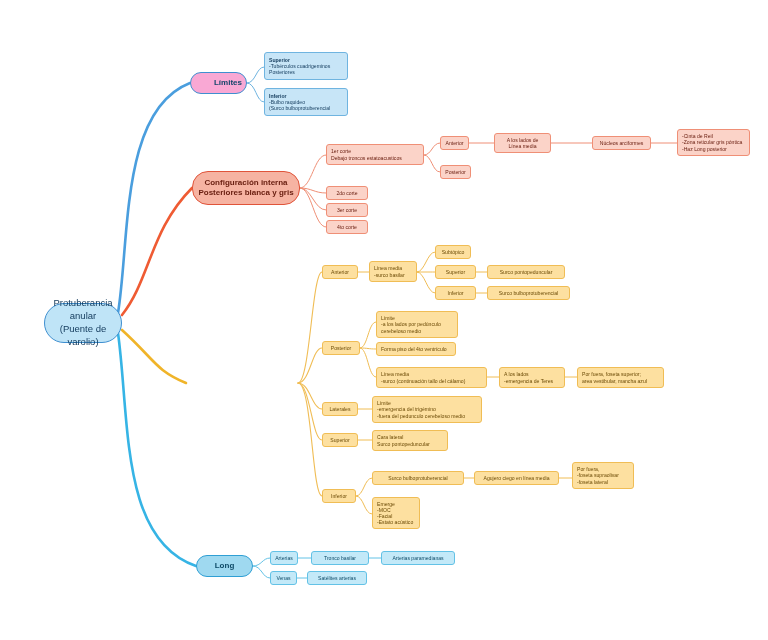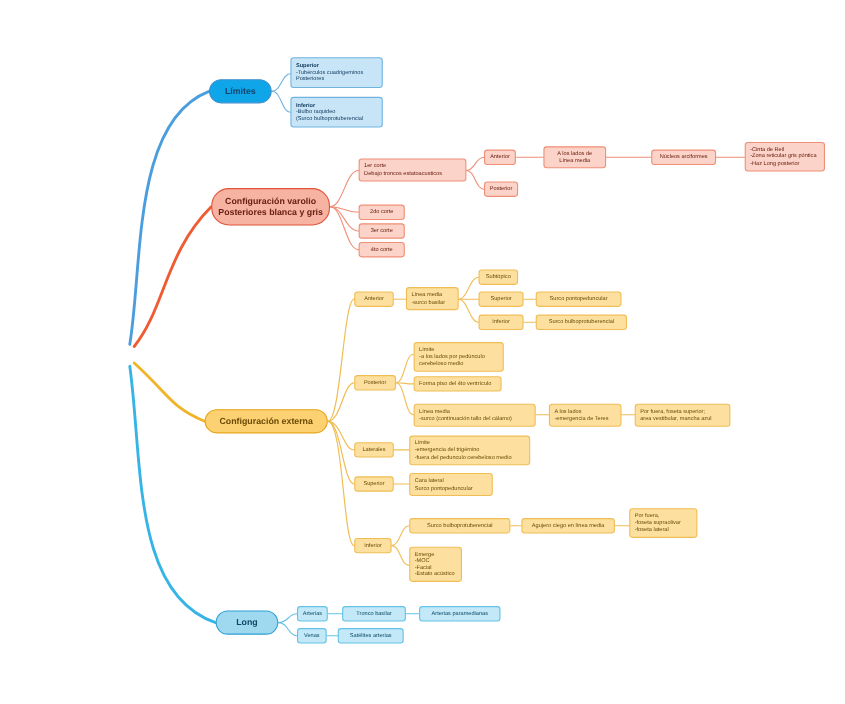--- a/index.html
+++ b/index.html
@@ -31,22 +31,22 @@
     border:1.4px solid #3f8fd0;
     border-radius:22px;
     color:#123a5c;
     font-size:9.5px;
     text-align:center;
     align-items:center;
     line-height:1.35;
   }
   
   .blue-main{
-    background:#0ea5e9;border:1.3px solid #3f8fd0;border-radius:13px;
-    color:#14456b;font-size:8px;font-weight:bold;text-align:center;align-items:center;
+    background:#f9a8d4;border:1.3px solid #3f8fd0;border-radius:13px;
+    color:#14456b;font-size:8px;font-weight:bold;text-align:center;align-items:flex-end;
   }
   .blue-leaf{
     background:#c7e5f7;border:1px solid #6fb4e0;border-radius:3px;
     color:#123a5c;font-size:5.1px;
   }
   
   .cyan-main{
     background:#9fd9f0;border:1.3px solid #2f9fd4;border-radius:13px;
     color:#0d4a67;font-size:8px;font-weight:bold;text-align:center;align-items:center;
   }
@@ -137,37 +137,41 @@
       <path d="M559,478 L572,478" stroke="#f0bd55" stroke-width="1"></path>
 
       <path d="M253,566 C262,566 262,558 270,558" stroke="#63c2e6" stroke-width="1"></path>
       <path d="M253,566 C262,566 262,578 270,578" stroke="#63c2e6" stroke-width="1"></path>
       <path d="M298,558 L311,558" stroke="#63c2e6" stroke-width="1"></path>
       <path d="M297,578 L307,578" stroke="#63c2e6" stroke-width="1"></path>
       <path d="M369,558 L381,558" stroke="#63c2e6" stroke-width="1"></path>
     </g>
   </svg>
 
+  <div class="node root" style="left:44px;top:303px;width:78px;height:40px;">
+    <span>Protuberancia anular</span>
+    <span>(Puente de varolio)</span>
+  </div>
 
   <div class="node blue-main" style="left:190px;top:72px;width:57px;height:22px;">
     <span>Límites</span>
   </div>
   <div class="node blue-leaf" style="left:264px;top:52px;width:84px;height:28px;">
     <span class="ttl">Superior</span>
     <span>-Tubérculos cuadrigeminos
 Posteriores</span>
   </div>
   <div class="node blue-leaf" style="left:264px;top:88px;width:84px;height:28px;">
     <span class="ttl">Inferior</span>
     <span>-Bulbo raquideo
 (Surco bulboprotuberencial</span>
   </div>
 
   <div class="node red-main" style="left:192px;top:171px;width:108px;height:34px;">
-    <span>Configuración varolio</span>
+    <span>Configuración interna</span>
     <span>Posteriores blanca y gris</span>
   </div>
   <div class="node red-leaf" style="left:326px;top:144px;width:98px;height:21px;">
     <span>1er corte
 Debajo troncos estatoacusticos</span>
   </div>
   <div class="node red-leaf c" style="left:326px;top:186px;width:42px;height:14px;">
     <span>2do corte</span>
   </div>
   <div class="node red-leaf c" style="left:326px;top:203px;width:42px;height:14px;">
@@ -188,23 +192,20 @@
   </div>
   <div class="node red-leaf c" style="left:592px;top:136px;width:59px;height:14px;">
     <span>Núcleos arciformes</span>
   </div>
   <div class="node red-leaf" style="left:677px;top:129px;width:73px;height:27px;">
     <span>-Cinta de Reil
 -Zona reticular gris póntica
 -Haz Long posterior</span>
   </div>
 
-  <div class="node yel-main" style="left:186px;top:372px;width:112px;height:22px;">
-    <span>Configuración externa</span>
-  </div>
 
   <div class="node yel-leaf c" style="left:322px;top:265px;width:36px;height:14px;">
     <span>Anterior</span>
   </div>
   <div class="node yel-leaf" style="left:369px;top:261px;width:48px;height:21px;">
     <span>Línea media
 -surco basilar</span>
   </div>
   <div class="node yel-leaf c" style="left:435px;top:245px;width:36px;height:14px;">
     <span>Subtópico</span>

